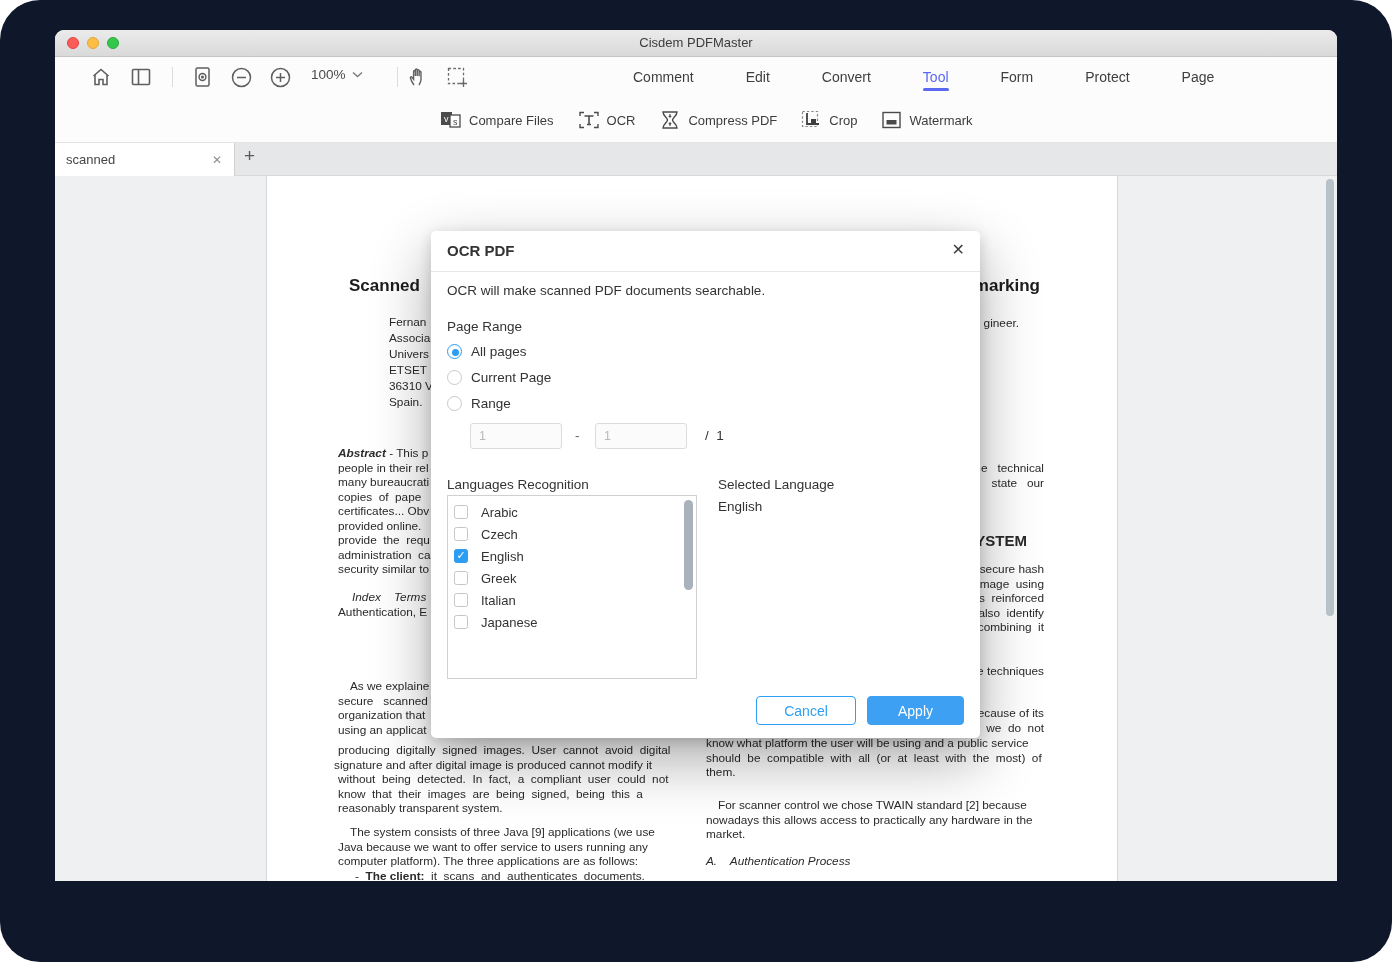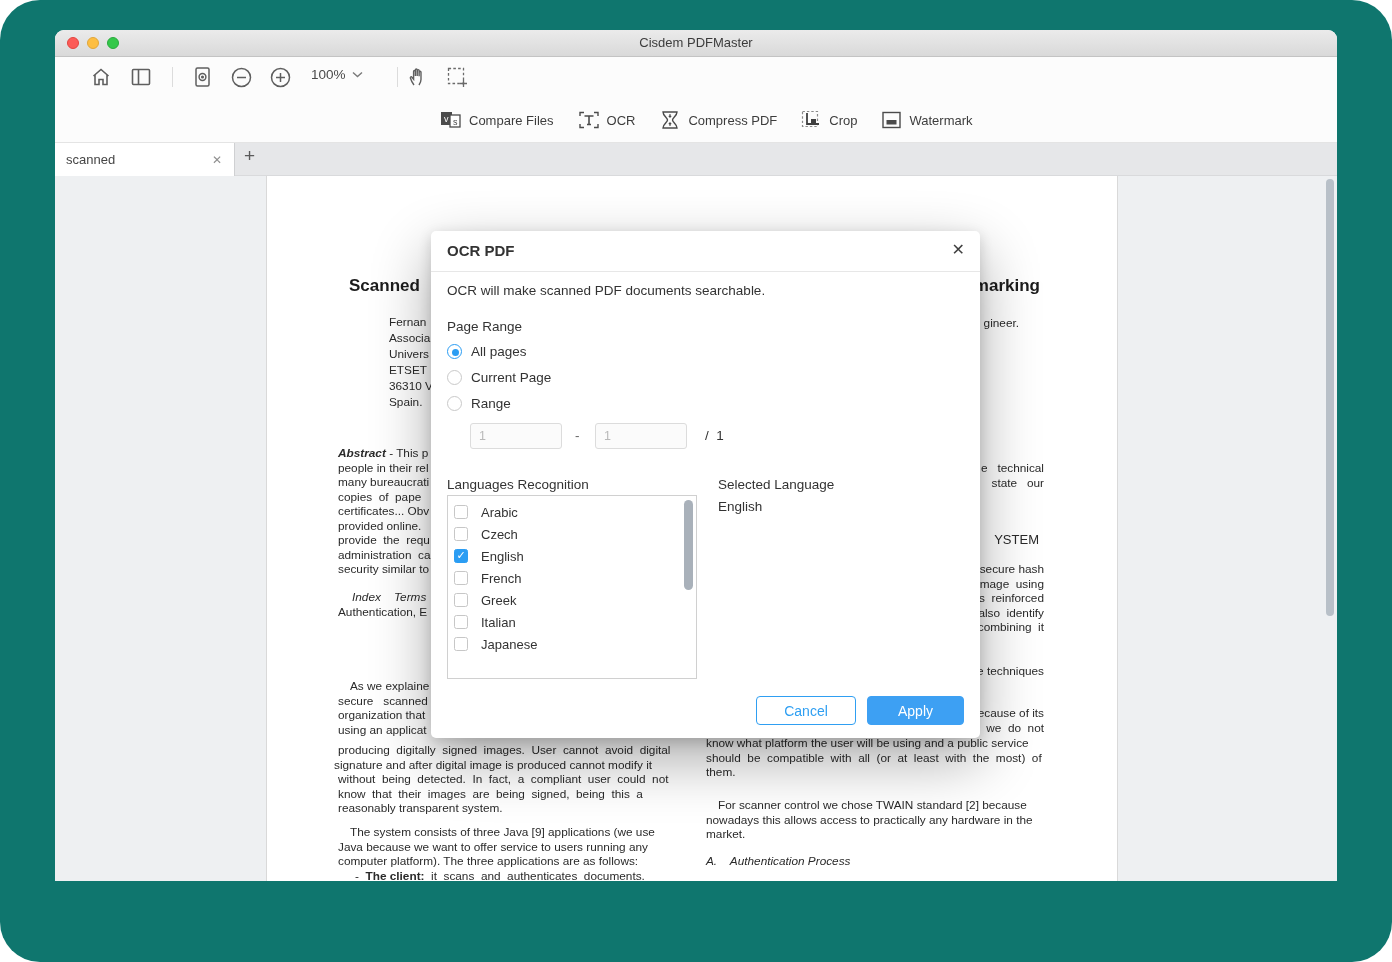--- a/index.html
+++ b/index.html
@@ -1,18 +1,18 @@
 <!DOCTYPE html>
 <html><head>
 <meta charset="utf-8">
 <style>
   html,body{margin:0;padding:0;background:#fff;}
   *{box-sizing:border-box;font-family:"Liberation Sans","DejaVu Sans",sans-serif;}
   .abs{position:absolute;}
-  .canvas{position:relative;width:1392px;height:962px;background:#0f766e;border-radius:40px;overflow:hidden;}
+  .canvas{position:relative;width:1392px;height:962px;background:#0f172a;border-radius:40px;overflow:hidden;}
   .window{position:absolute;left:55px;top:30px;width:1282px;height:851px;background:#fff;border-radius:9px 9px 0 0;overflow:hidden;}
   
   .titlebar{position:relative;height:27px;background:linear-gradient(#ebebeb,#d9d9d9);border-bottom:1px solid #c3c3c3;}
   .lights{position:absolute;left:12px;top:7px;display:flex;gap:8px;}
   .light{width:12px;height:12px;border-radius:50%;}
   .light.red{background:#fc5b57;border:0.5px solid #e2453f;}
   .light.yellow{background:#fdbe41;border:0.5px solid #e0a63a;}
   .light.green{background:#34c84a;border:0.5px solid #2aaa3e;}
   .win-title{position:absolute;left:0;right:0;top:5px;text-align:center;font-size:13px;color:#3c3c3c;}
   
@@ -129,20 +129,29 @@
         </svg>
       </span>
       <span class="tb-icon" style="left:392px">
         <svg width="21" height="21" viewBox="0 0 21 21" fill="none" stroke="#6a6a6a" stroke-width="1.3">
           <rect x="1.5" y="1.5" width="15" height="15" stroke-dasharray="2.6 2.2"></rect>
           <line x1="16.5" y1="13" x2="16.5" y2="20" stroke-dasharray="0"></line>
             <line x1="13" y1="16.5" x2="20" y2="16.5"></line>
         </svg>
       </span>
 
+      <div class="menu">
+        <span class="menu-item">Comment</span>
+        <span class="menu-item">Edit</span>
+        <span class="menu-item">Convert</span>
+        <span class="menu-item active">Tool</span>
+        <span class="menu-item">Form</span>
+        <span class="menu-item">Protect</span>
+        <span class="menu-item">Page</span>
+      </div>
     </div>
 
     <div class="subtoolbar">
       <div class="tools">
         <span class="tool-item">
           <svg width="22" height="20" viewBox="0 0 22 20">
             <rect x="1" y="2" width="11" height="13" fill="#4b4b4b"></rect>
             <text x="4" y="12" font-size="9" fill="#fff" font-family="Liberation Sans">v</text>
             <rect x="10" y="5" width="10" height="12" fill="#fff" stroke="#4b4b4b" stroke-width="1.3"></rect>
             <text x="13" y="14.5" font-size="9" fill="#4b4b4b" font-family="Liberation Sans">s</text>
@@ -229,21 +238,21 @@
         <div class="frag" style="left:71px;top:610.5px">know  that  their  images  are  being  signed,  being  this  a</div>
         <div class="frag" style="left:71px;top:625px">reasonably transparent system.</div>
 
         <div class="frag" style="left:83px;top:649px">The system consists of three Java [9] applications (we use</div>
         <div class="frag" style="left:71px;top:663.5px">Java because we want to offer service to users running any</div>
         <div class="frag" style="left:71px;top:678px">computer platform). The three applications are as follows:</div>
         <div class="frag" style="left:88px;top:692.5px"><span>-</span>&nbsp;&nbsp;<b>The client:</b><span>  it  scans  and  authenticates  documents.</span></div>
 
         <div class="fragR" style="right:73px;top:285px">e   technical</div>
         <div class="fragR" style="right:73px;top:299.5px">state   our</div>
-        <div class="fragR" style="right:78px;top:356px;font-weight:normal;font-size:13px">YSTEM</div>
+        <div class="fragR" style="right:90px;top:356px;font-weight:bold;font-size:15px">YSTEM</div>
         <div class="fragR" style="right:73px;top:386px">secure hash</div>
         <div class="fragR" style="right:73px;top:400.5px">mage  using</div>
         <div class="fragR" style="right:73px;top:415px">s  reinforced</div>
         <div class="fragR" style="right:73px;top:429.5px">also  identify</div>
         <div class="fragR" style="right:73px;top:444px">combining  it</div>
         <div class="fragR" style="right:73px;top:488px">e techniques</div>
         <div class="fragR" style="right:73px;top:530px">ecause of its</div>
         <div class="fragR" style="right:73px;top:544.5px">we  do  not</div>
 
         <div class="frag" style="left:439px;top:560px">know what platform the user will be using and a public service</div>
@@ -297,24 +306,20 @@
       <div class="lang-row">
         <span class="cb"></span>
           <span>Czech</span>
       </div>
       <div class="lang-row">
         <span class="cb on"></span>
           <span>English</span>
       </div>
       <div class="lang-row">
         <span class="cb"></span>
-          <span>French</span>
-      </div>
-      <div class="lang-row">
-        <span class="cb"></span>
           <span>Greek</span>
       </div>
       <div class="lang-row">
         <span class="cb"></span>
           <span>Italian</span>
       </div>
       <div class="lang-row">
         <span class="cb"></span>
           <span>Japanese</span>
       </div>

